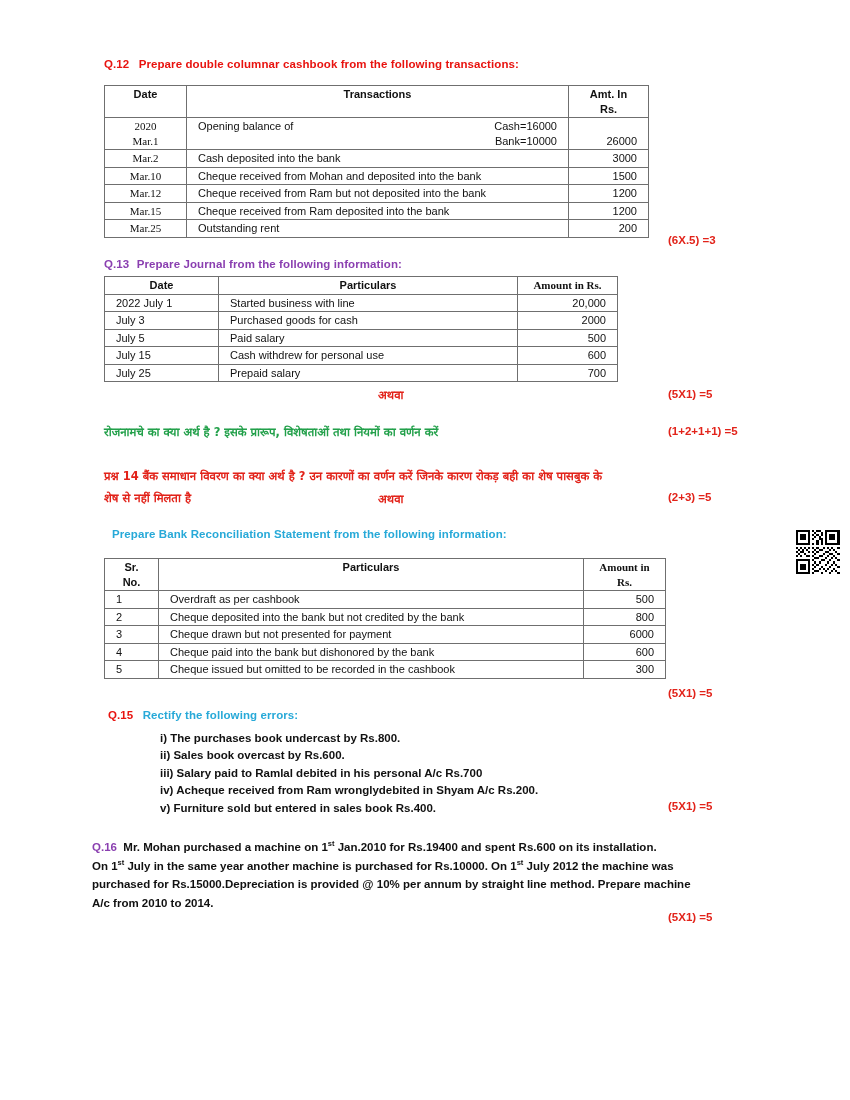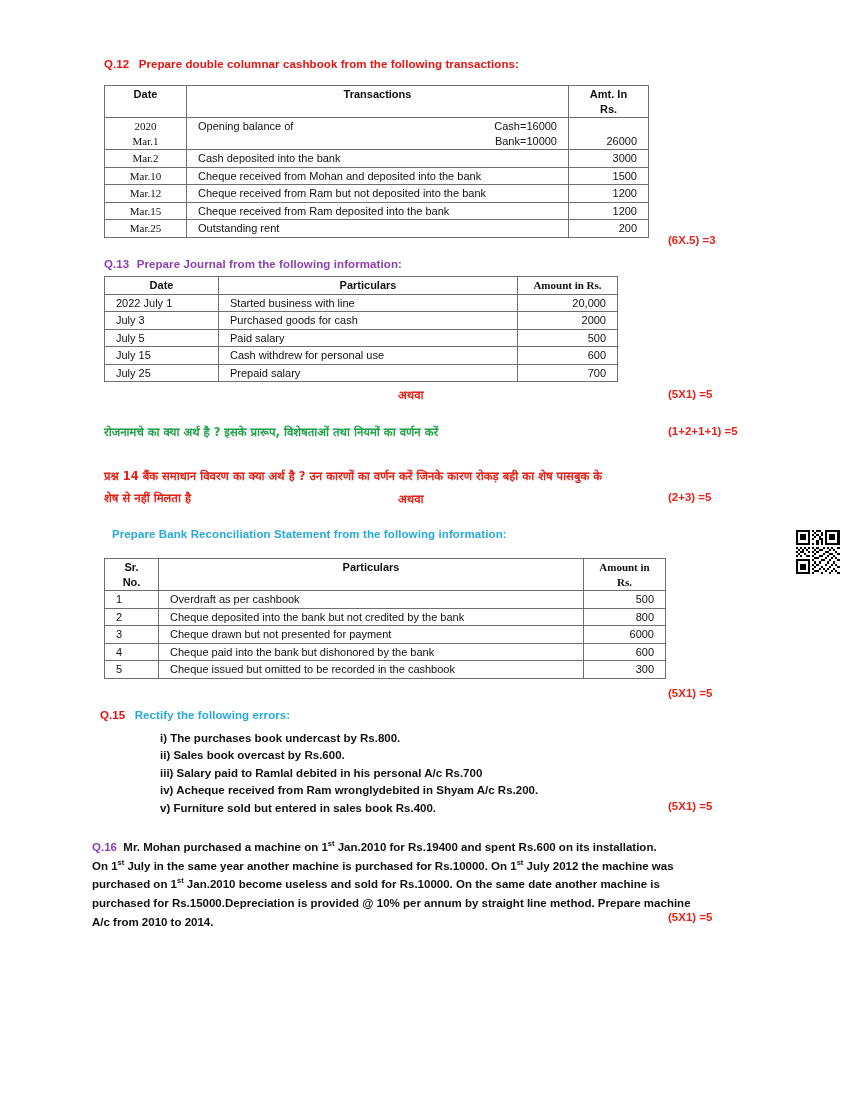--- a/index.html
+++ b/index.html
@@ -74,21 +74,20 @@
     line-height: 1.55;
   }
   .hindi-green { color: #22a04a; }
   .hindi-red   { color: #e2231a; }
   .athava {
     position: absolute;
     font-family: "DejaVu Sans", sans-serif;
     font-size: 11.5px;
     font-weight: bold;
     color: #e2231a;
-    margin-left: 20px;
   }
 
   
   .para {
     font-size: 11.5px;
     line-height: 1.62;
     color: #111;
     font-weight: bold;
     text-align: justify;
   }
@@ -274,44 +273,41 @@
       <tr>
         <td class="l">5</td>
         <td class="l">Cheque issued but omitted to be recorded in the cashbook</td>
         <td class="r">300</td>
       </tr>
     </tbody>
   </table>
 
   <div class="marks" style="left:668px; top:687px;">(5X1) =5</div>
 
-  <div class="abs qhead" style="left:100px; top:709px;">
+  <div class="abs qhead" style="left:108px; top:709px;">
     <span class="qnum-red">Q.15</span>
     <span class="head-cyan" style="margin-left:6px;">Rectify the following errors:</span>
   </div>
 
   <div class="abs errlist" style="left:160px; top:730px;">
     <div>i) The purchases book undercast by Rs.800.</div>
     <div>ii) Sales book overcast by Rs.600.</div>
     <div>iii) Salary paid to Ramlal debited in his personal A/c Rs.700</div>
     <div>iv) Acheque received from Ram wronglydebited in Shyam A/c Rs.200.</div>
     <div>v) Furniture sold but entered in sales book Rs.400.</div>
   </div>
 
   <div class="marks" style="left:668px; top:800px;">(5X1) =5</div>
 
   <div class="abs" style="left:92px; top:838px; width:658px;">
     <div class="para" style="white-space:nowrap;">
       <span class="qnum-purple" style="font-weight:bold;">Q.16</span><span>&nbsp;&nbsp;</span><span>Mr. Mohan purchased a machine on 1</span><sup>st</sup><span> Jan.2010 for Rs.19400 and spent Rs.600 on its installation.</span>
     </div>
     <div class="para" style="white-space:nowrap;">
       <span>On 1</span><sup>st</sup><span> July in the same year another machine is purchased for Rs.10000. On 1</span><sup>st</sup><span> July 2012 the machine was</span>
-    </div>
-    <div class="para" style="white-space:nowrap;">
-      <span>purchased on 1</span><sup>st</sup><span> Jan.2010 become useless and sold for Rs.10000. On the same date another machine is</span>
     </div>
     <div class="para" style="white-space:nowrap;">purchased for Rs.15000.Depreciation is provided @ 10% per annum by straight line method. Prepare machine</div>
     <div class="para" style="white-space:nowrap;">A/c from 2010 to 2014.</div>
   </div>
 
   <div class="marks" style="left:668px; top:911px;">(5X1) =5</div>
 
   <div class="qr" style="left:795px; top:530px; width:45px; height:44px;">
     <svg width="45" height="44" viewBox="0 0 21 21" shape-rendering="crispEdges" aria-hidden="true">
       <rect width="21" height="21" fill="#ffffff"></rect>

